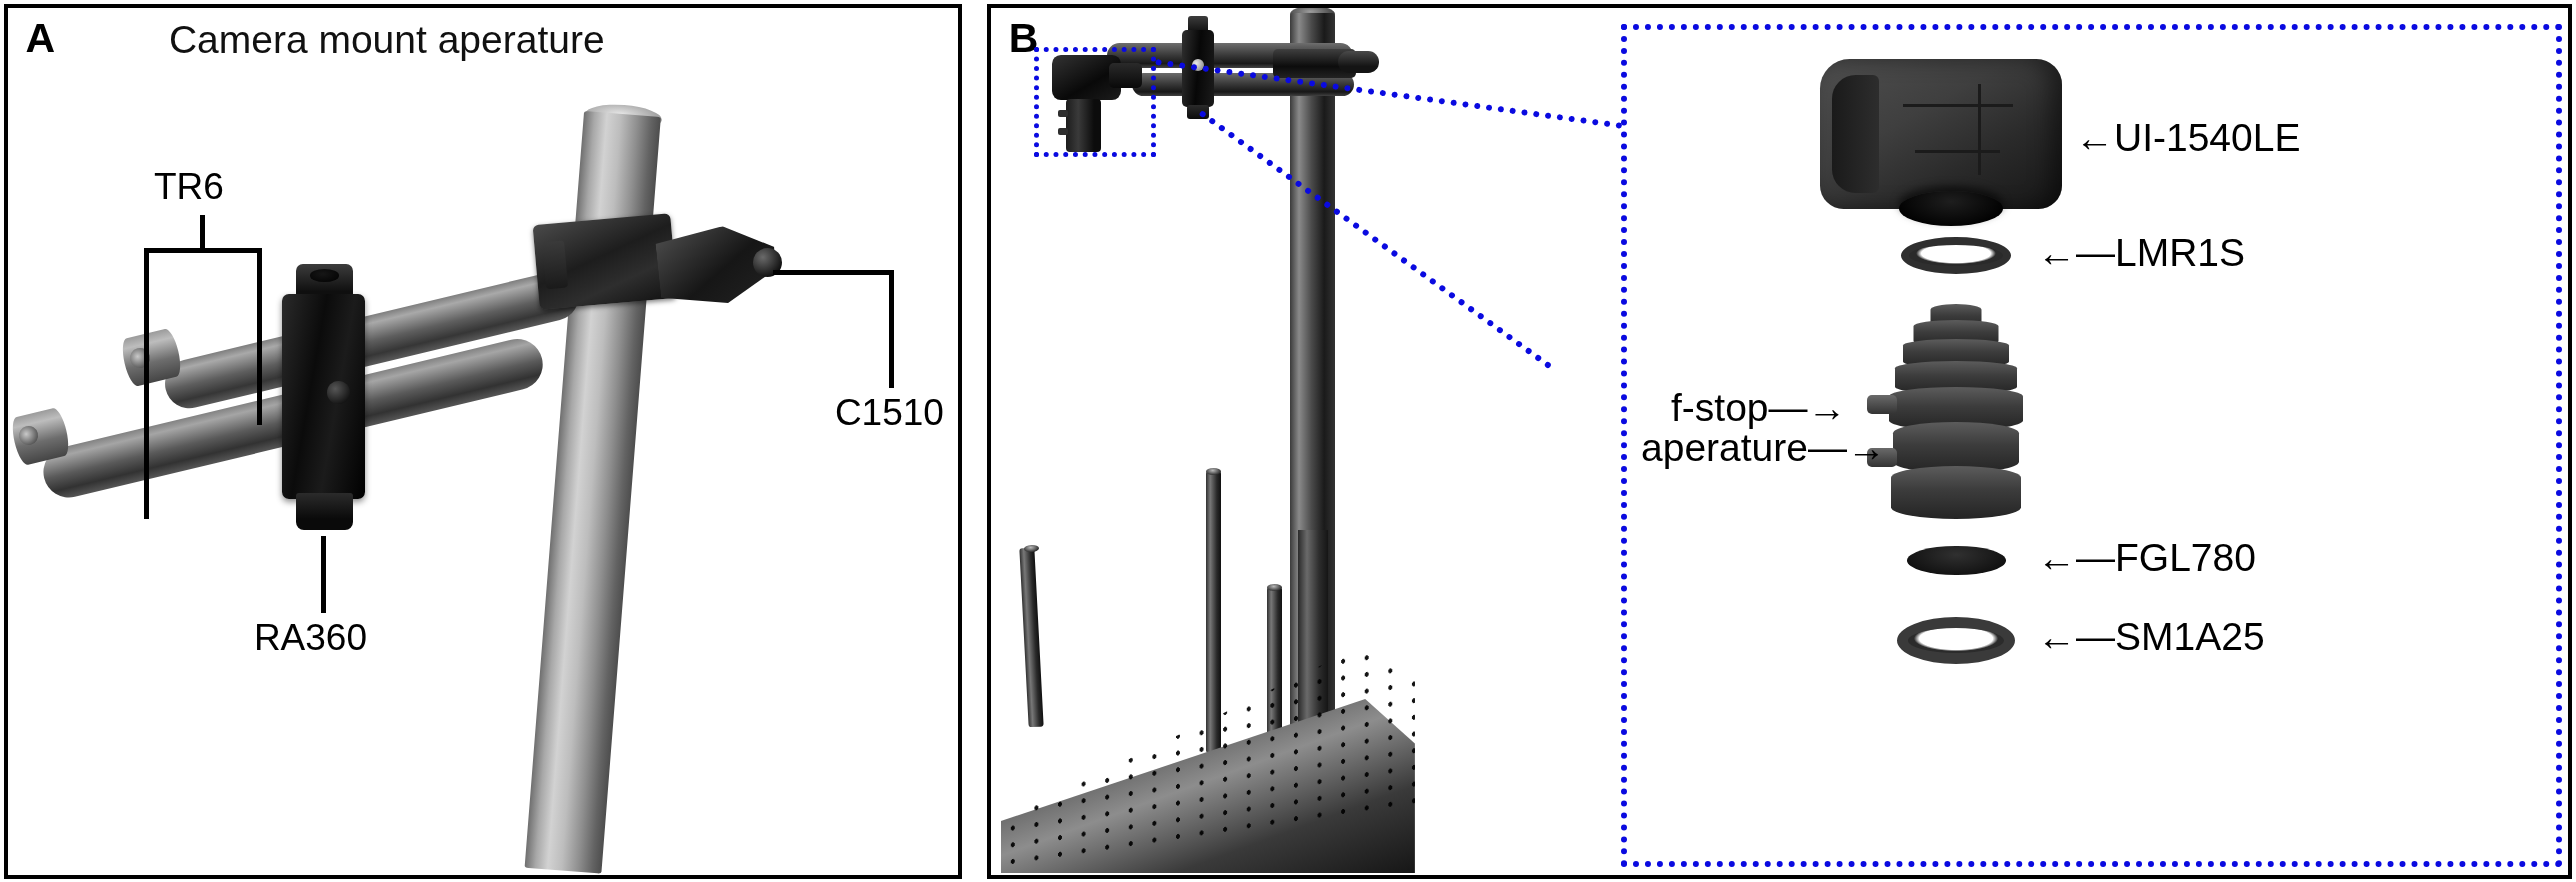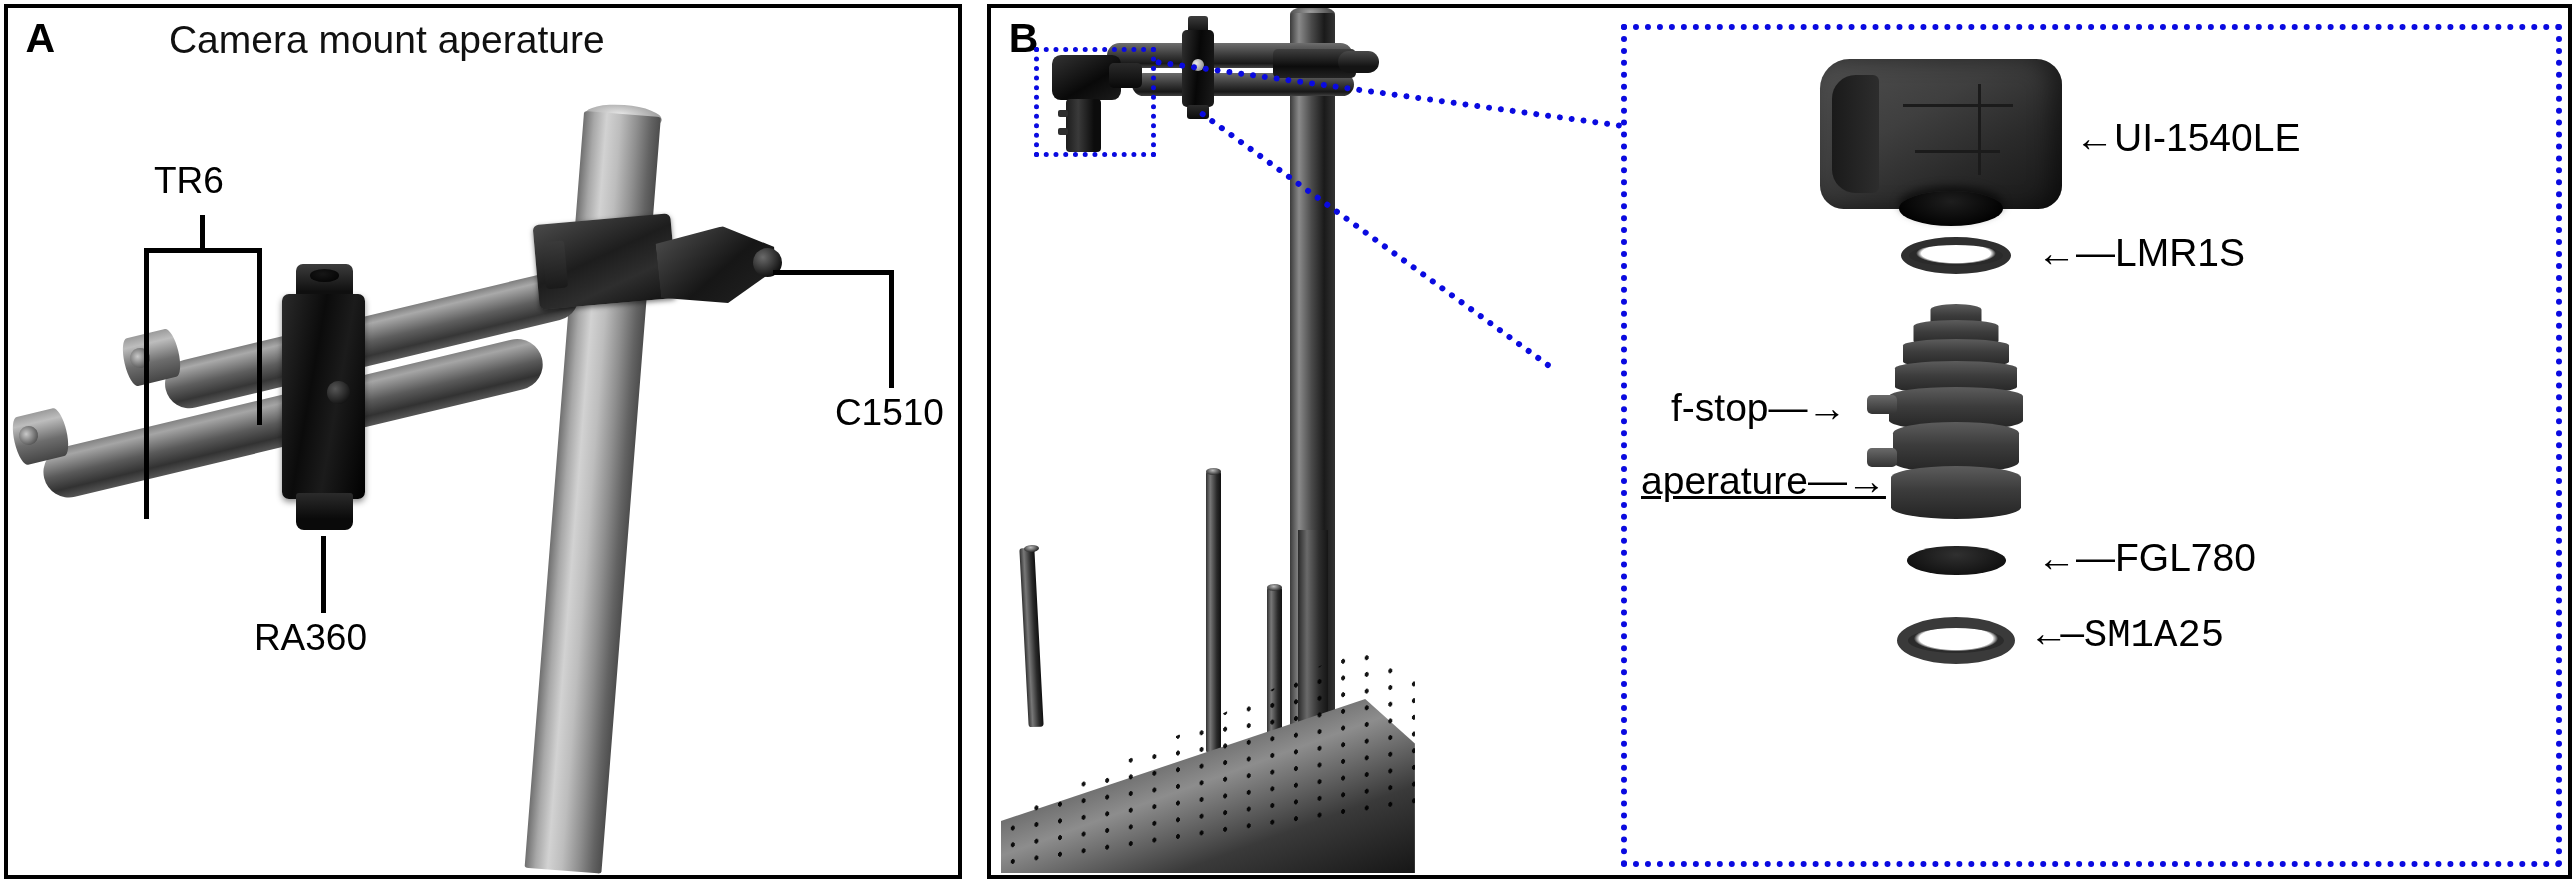--- a/index.html
+++ b/index.html
@@ -217,21 +217,21 @@
       <div class="c1510-knob"></div>
 
       <div class="ra360-tn"></div>
       <div class="ra360"></div>
       <div class="ra360-bn"></div>
 
       <div class="tr6-stem"></div>
       <div class="tr6-h"></div>
       <div class="tr6-l"></div>
       <div class="tr6-r"></div>
-      <div class="lbl" style="left:146px;top:154px;text-align:right;">TR6</div>
+      <div class="lbl" style="left:146px;top:160px;text-align:right;">TR6</div>
 
       <div class="ra-lead"></div>
       <div class="lbl" style="left:246px;top:611px;">RA360</div>
 
       <div class="c15-h"></div>
       <div class="c15-v"></div>
       <div class="lbl" style="left:827px;top:386px;">C1510</div>
 
     </div>
   </div>
@@ -302,24 +302,24 @@
 
       <div class="ex-fgl"></div>
       <div class="ex-sm1"></div>
 
       <div class="arrowlbl" style="left:1084px;top:110px;">←UI-1540LE</div>
 
       <div class="arrowlbl" style="left:1046px;top:225px;">←—LMR1S</div>
 
       <div class="arrowlbl" style="left:680px;top:380px;">f-stop—→</div>
 
-      <div class="arrowlbl" style="left:650px;top:453px;text-decoration:underline;">aperature—→</div>
+      <div class="arrowlbl" style="left:650px;top:420px;">aperature—→</div>
 
 
       <div class="arrowlbl" style="left:1046px;top:530px;">←—FGL780</div>
 
-      <div class="arrowlbl" style="left:1046px;top:609px;font-family:Liberation Mono, monospace;">←—SM1A25</div>
+      <div class="arrowlbl" style="left:1046px;top:609px;">←—SM1A25</div>
 
     </div>
   </div>
 
 </div>
 
 
 </body></html>

